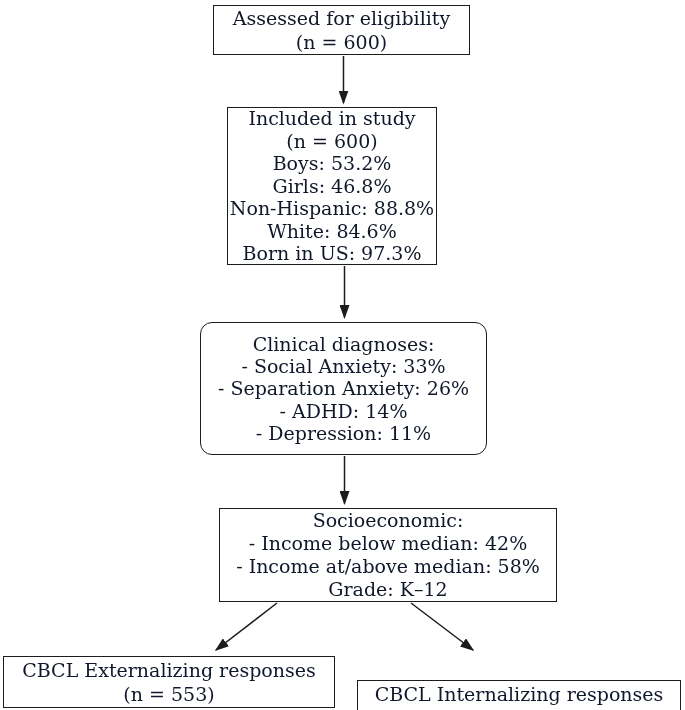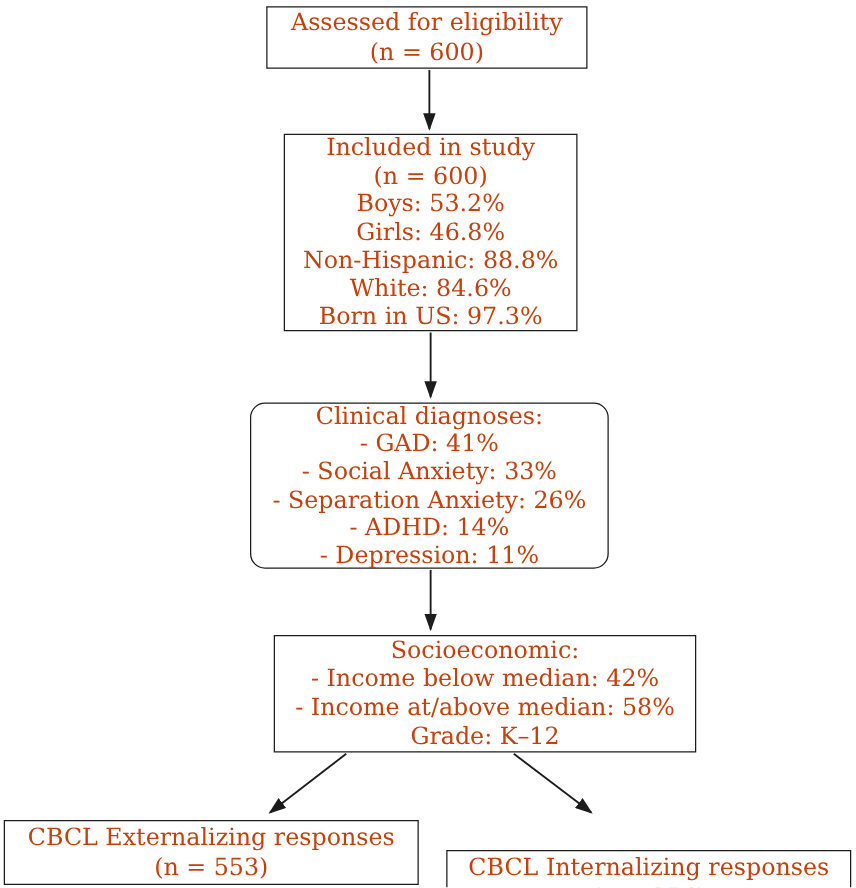--- a/index.html
+++ b/index.html
@@ -6,21 +6,21 @@
     margin: 0;
     padding: 0;
     background: #ffffff;
   }
   .canvas {
     position: relative;
     width: 685px;
     height: 710px;
     background: #ffffff;
     font-family: "DejaVu Serif", serif;
-    color: #c2410c;
+    color: #0f172a;
     overflow: hidden;
   }
   .arrows {
     position: absolute;
     left: 0;
     top: 0;
     width: 685px;
     height: 710px;
     pointer-events: none;
   }
@@ -34,21 +34,21 @@
     justify-content: center;
     align-items: center;
     text-align: center;
     font-size: 19px;
     line-height: 22px;
   }
   .flow-box .line {
     white-space: nowrap;
   }
   .box-assessed      { left: 213px; top: 5px;   width: 257px; height: 50px;  line-height: 24px; }
-  .box-included      { left: 227px; top: 107px; width: 235px; height: 158px; line-height: 22.5px; }
+  .box-included      { left: 227px; top: 107px; width: 210px; height: 158px; line-height: 22.5px; }
   .box-clinical      { left: 200px; top: 322px; width: 287px; height: 133px; line-height: 22.2px; border-radius: 12px; }
   .box-socioeconomic { left: 175px; top: 508px; width: 338px; height: 94px;  line-height: 23px; margin-left: 44px; }
   .box-externalizing { left: 3px;   top: 656px; width: 332px; height: 52px;  line-height: 24px; }
   .box-internalizing { left: 357px; top: 680px; width: 324px; height: 52px;  line-height: 24px; }
 </style>
 </head>
 <body>
 
 <div class="canvas">
 
@@ -75,21 +75,20 @@
     <div class="line">(n = 600)</div>
     <div class="line">Boys: 53.2%</div>
     <div class="line">Girls: 46.8%</div>
     <div class="line">Non-Hispanic: 88.8%</div>
     <div class="line">White: 84.6%</div>
     <div class="line">Born in US: 97.3%</div>
   </div>
 
   <div class="flow-box box-clinical">
     <div class="line">Clinical diagnoses:</div>
-    <div class="line">- GAD: 41%</div>
     <div class="line">- Social Anxiety: 33%</div>
     <div class="line">- Separation Anxiety: 26%</div>
     <div class="line">- ADHD: 14%</div>
     <div class="line">- Depression: 11%</div>
   </div>
 
   <div class="flow-box box-socioeconomic">
     <div class="line">Socioeconomic:</div>
     <div class="line">- Income below median: 42%</div>
     <div class="line">- Income at/above median: 58%</div>

